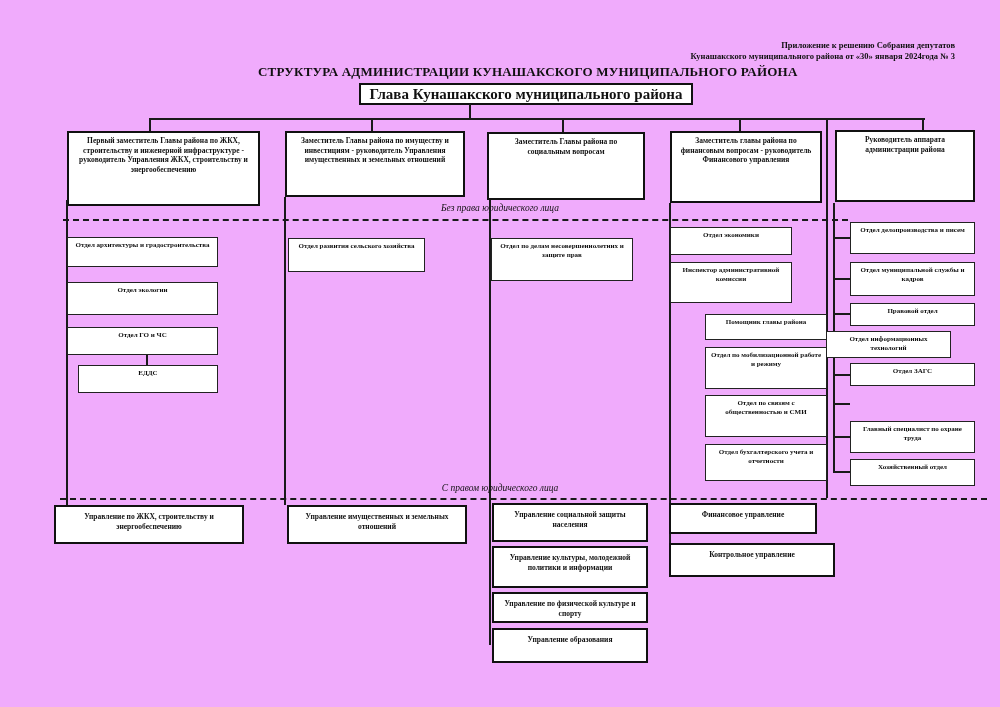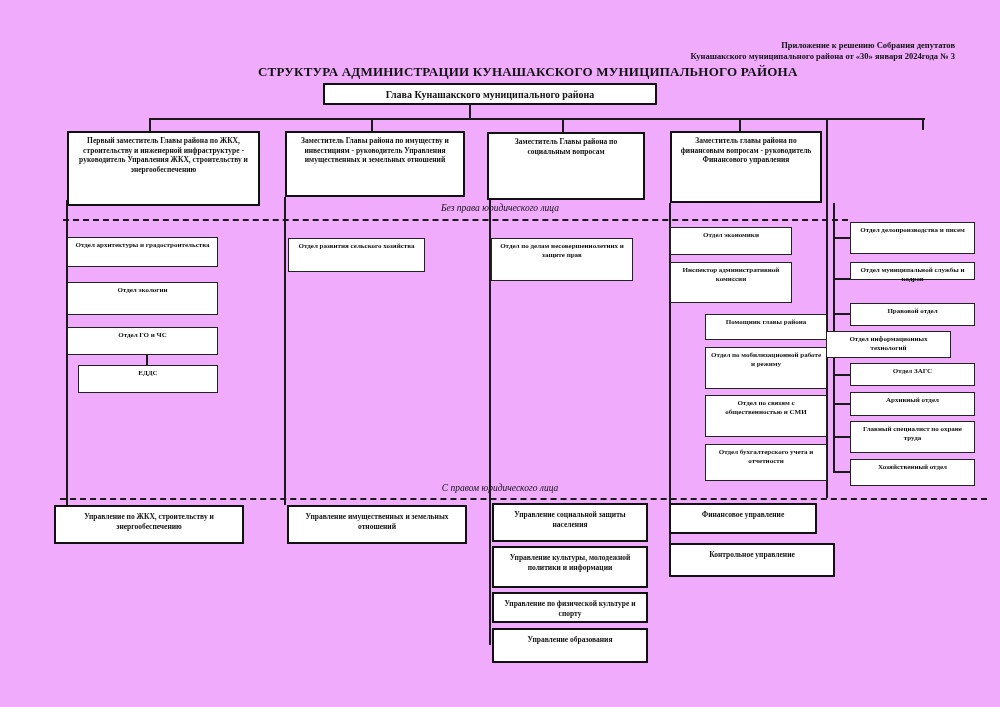--- a/index.html
+++ b/index.html
@@ -16,21 +16,21 @@
     position:absolute;left:258px;top:64px;
     font-size:13px;font-weight:bold;letter-spacing:.2px;white-space:nowrap;
   }
   .box{
     position:absolute;box-sizing:border-box;background:#fff;
     text-align:center;font-weight:bold;
     display:flex;justify-content:center;align-items:flex-start;
     padding:3px 4px 0 4px;
   }
   .box-head{
-    border:2px solid #111;font-size:10px;align-items:center;padding-top:0;
+    border:2px solid #111;font-size:15px;align-items:center;padding-top:0;margin-left:36px;
   }
   .box-deputy{border:2px solid #111;font-size:7.5px;line-height:9.5px;}
   .box-dept{border:1.5px solid #222;font-size:7px;line-height:9px;}
   .box-legal{border:2px solid #111;font-size:7.5px;line-height:9.5px;padding-top:5px;}
   .ln{position:absolute;background:#1a1a1a;}
   .dash{position:absolute;border-top:2px dashed #1a1a1a;height:0;}
   .section-label{
     position:absolute;font-style:italic;font-size:9.5px;text-align:center;
     width:260px;left:370px;background:transparent;
   }
@@ -53,20 +53,21 @@
   <div class="ln" style="left:149px;top:118px;width:2px;height:13px"></div>
   <div class="ln" style="left:371px;top:118px;width:2px;height:13px"></div>
   <div class="ln" style="left:562px;top:118px;width:2px;height:14px"></div>
   <div class="ln" style="left:739px;top:118px;width:2px;height:13px"></div>
   <div class="ln" style="left:922px;top:118px;width:2px;height:12px"></div>
 
   <div class="box box-deputy" style="left:67px;top:131px;width:193px;height:75px">Первый заместитель Главы  района по ЖКХ, строительству и инженерной инфраструктуре -  руководитель Управления  ЖКХ, строительству и энергообеспечению</div>
   <div class="box box-deputy" style="left:285px;top:131px;width:180px;height:66px">Заместитель Главы района по имуществу и инвестициям - руководитель Управления имущественных и земельных отношений</div>
   <div class="box box-deputy" style="left:487px;top:132px;width:158px;height:68px">Заместитель Главы  района по социальным вопросам</div>
   <div class="box box-deputy" style="left:670px;top:131px;width:152px;height:72px">Заместитель главы района по финансовым вопросам - руководитель Финансового управления</div>
+  <div class="box box-deputy" style="left:835px;top:130px;width:140px;height:72px">Руководитель аппарата администрации района</div>
 
   <div class="section-label" style="top:203px">Без права юридического лица</div>
   <div class="dash" style="left:63px;top:219px;width:785px"></div>
 
   <div class="ln" style="left:66px;top:200px;width:2px;height:305px"></div>
   <div class="ln" style="left:284px;top:197px;width:2px;height:308px"></div>
   <div class="ln" style="left:489px;top:200px;width:2px;height:445px"></div>
   <div class="ln" style="left:669px;top:203px;width:2px;height:374px"></div>
   <div class="ln" style="left:826px;top:118px;width:2px;height:380px"></div>
   <div class="ln" style="left:833px;top:203px;width:2px;height:269px"></div>
@@ -91,25 +92,24 @@
   <div class="box box-dept" style="left:491px;top:238px;width:142px;height:43px">Отдел  по делам несовершеннолетних и защите прав</div>
 
   <div class="box box-dept" style="left:670px;top:227px;width:122px;height:28px">Отдел экономики</div>
   <div class="box box-dept" style="left:670px;top:262px;width:122px;height:41px">Инспектор административной комиссии</div>
   <div class="box box-dept" style="left:705px;top:314px;width:122px;height:26px">Помощник главы района</div>
   <div class="box box-dept" style="left:705px;top:347px;width:122px;height:42px">Отдел по мобилизационной работе и режиму</div>
   <div class="box box-dept" style="left:705px;top:395px;width:122px;height:42px">Отдел по связям с общественностью и СМИ</div>
   <div class="box box-dept" style="left:705px;top:444px;width:122px;height:37px">Отдел бухгалтерского учета и отчетности</div>
 
   <div class="box box-dept" style="left:850px;top:222px;width:125px;height:32px">Отдел делопроизводства и писем</div>
-  <div class="box box-dept" style="left:850px;top:262px;width:125px;height:18px">Отдел муниципальной службы и кадров</div>
+  <div class="box box-dept" style="left:850px;top:262px;width:125px;height:34px">Отдел муниципальной службы и кадров</div>
   <div class="box box-dept" style="left:850px;top:303px;width:125px;height:23px">Правовой отдел</div>
   <div class="box box-dept" style="left:826px;top:331px;width:125px;height:27px">Отдел  информационных технологий</div>
   <div class="box box-dept" style="left:850px;top:363px;width:125px;height:23px">Отдел ЗАГС</div>
-  <div class="box box-dept" style="left:850px;top:392px;width:125px;height:24px">Архивный отдел</div>
   <div class="box box-dept" style="left:850px;top:421px;width:125px;height:32px">Главный специалист по охране труда</div>
   <div class="box box-dept" style="left:850px;top:459px;width:125px;height:27px">Хозяйственный отдел</div>
 
   <div class="section-label" style="top:483px">С правом юридического лица</div>
   <div class="dash" style="left:60px;top:498px;width:927px"></div>
 
   <div class="box box-legal" style="left:54px;top:505px;width:190px;height:39px">Управление по ЖКХ,  строительству и энергообеспечению</div>
   <div class="box box-legal" style="left:287px;top:505px;width:180px;height:39px">Управление имущественных и земельных отношений</div>
   <div class="box box-legal" style="left:492px;top:503px;width:156px;height:39px">Управление социальной защиты населения</div>
   <div class="box box-legal" style="left:492px;top:546px;width:156px;height:42px">Управление культуры, молодежной политики и информации</div>

